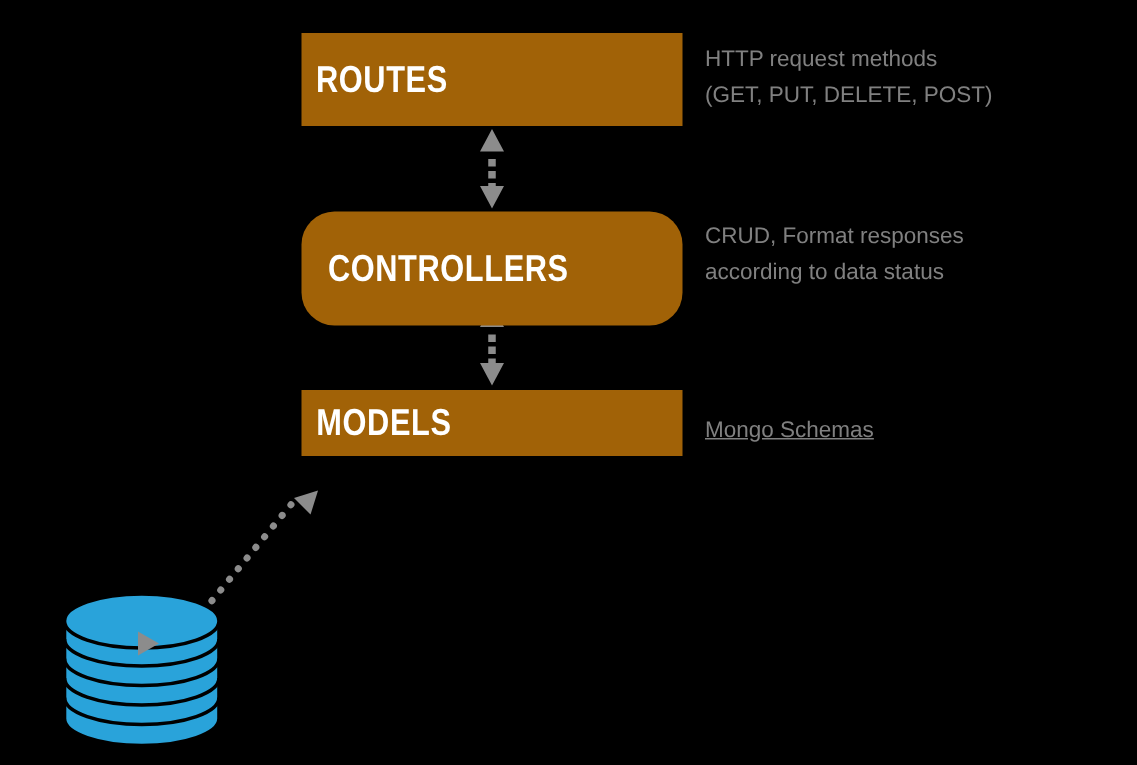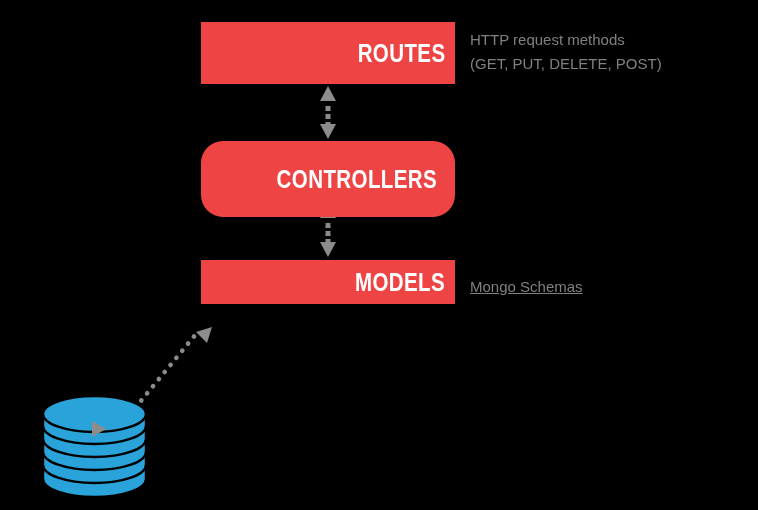--- a/index.html
+++ b/index.html
@@ -15,24 +15,24 @@
     background: #000000;
     overflow: hidden;
     font-family: "Liberation Sans", sans-serif;
   }
 
   
   .layer-box {
     position: absolute;
     left: 201px;
     width: 254px;
-    background: #ef4444;
+    background: #a16207;
     display: flex;
     align-items: center;
-    justify-content: flex-end;
+    justify-content: flex-start;
   }
   .layer-box.routes      { top: 22px;  height: 62px; }
   .layer-box.controllers { top: 141px; height: 76px; border-radius: 22px; }
   .layer-box.models      { top: 260px; height: 44px; }
 
   .layer-label {
     color: #ffffff;
     font-family: "Liberation Sans Narrow", "Liberation Sans", sans-serif;
     font-weight: bold;
     font-size: 25px;
@@ -114,20 +114,24 @@
     <span class="layer-label">ROUTES</span>
   </div>
   <div class="annotation a-routes">
     <span class="line">HTTP request methods</span>
     <span class="line">(GET, PUT, DELETE, POST)</span>
   </div>
 
   <div class="layer-box controllers">
     <span class="layer-label">CONTROLLERS</span>
   </div>
+  <div class="annotation a-controllers">
+    <span class="line">CRUD, Format responses</span>
+    <span class="line">according to data status</span>
+  </div>
 
   <div class="layer-box models">
     <span class="layer-label">MODELS</span>
   </div>
   <div class="annotation a-models">
     <span class="line">Mongo Schemas</span>
   </div>
 
 </div>
 

